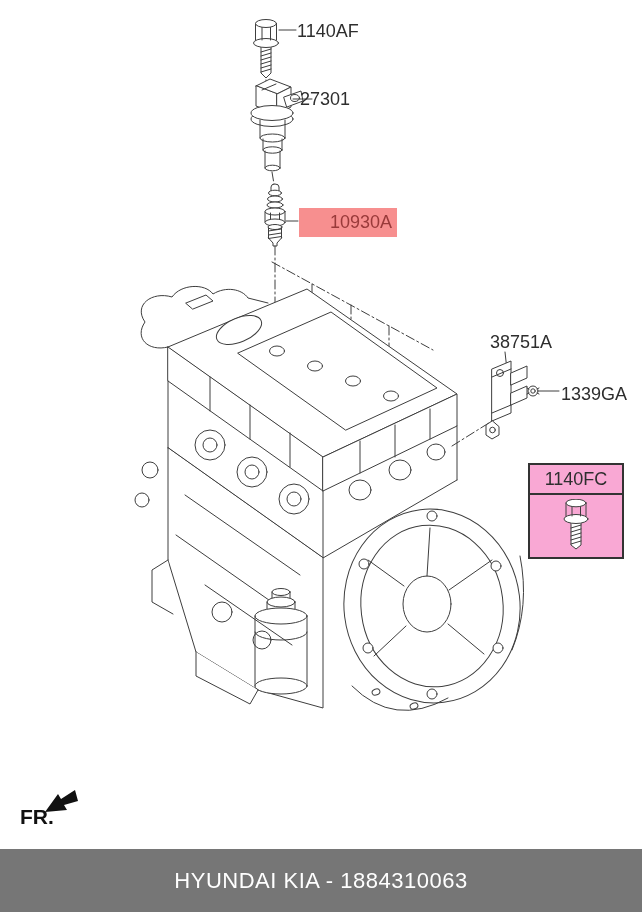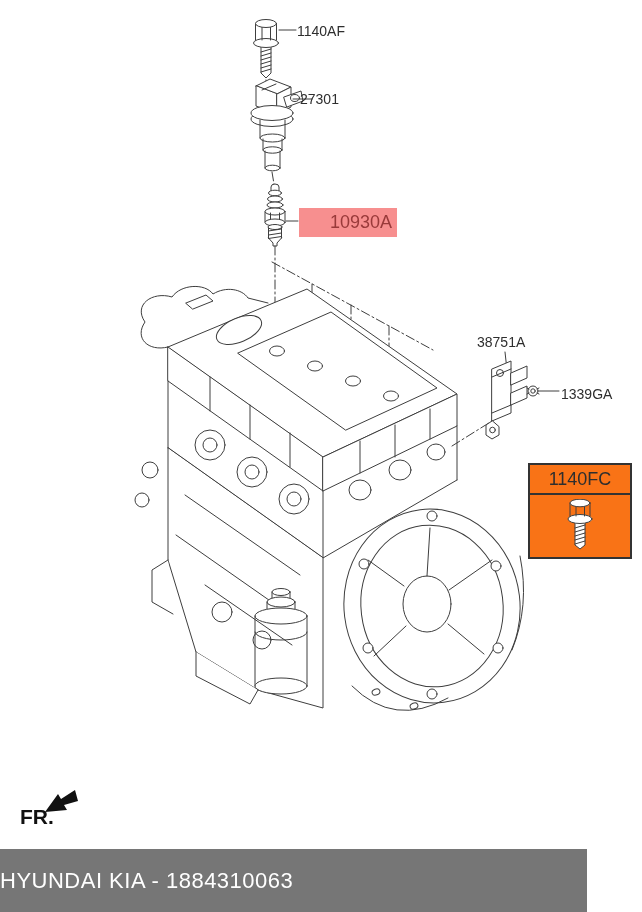--- a/index.html
+++ b/index.html
@@ -2,45 +2,45 @@
 <html><head>
 <meta charset="utf-8">
 <style>
   html,body{margin:0;padding:0;background:#ffffff;}
   #stage{
     position:relative;width:642px;height:912px;background:#ffffff;overflow:hidden;
     font-family:"Liberation Sans","DejaVu Sans",sans-serif;
   }
   #artwork{position:absolute;left:0;top:0;}
   .part-label{
-    position:absolute;font-size:14px;line-height:21px;color:#2e2e2e;
+    position:absolute;font-size:18px;line-height:21px;color:#2e2e2e;
     white-space:nowrap;
   }
   .part-highlight{
     position:absolute;left:299px;top:208px;width:72px;height:29px;
     display:flex;align-items:center;justify-content:center;
     font-size:18px;
     padding-left:26px;
   }
   .inset-box{
-    position:absolute;left:528px;top:463px;width:104px;height:96px;
-    border:2px solid #333;box-sizing:border-box;background:#f97316;
+    position:absolute;left:528px;top:463px;width:96px;height:96px;
+    border:2px solid #333;box-sizing:border-box;background:#f9a8d4;
   }
   .inset-title{
     height:30px;border-bottom:2px solid #333;box-sizing:border-box;
     display:flex;align-items:center;justify-content:center;
     font-size:18px;color:#2e2e2e;
   }
   .inset-body{height:62px;display:flex;align-items:center;justify-content:center;}
   .fr-label{
     position:absolute;left:20px;top:805px;font-size:21px;font-weight:600;color:#111;
   }
   #footer-bar{
-    position:absolute;left:0;top:849px;width:587px;height:63px;
-    display:flex;align-items:center;justify-content:flex-start;gap:49px;
+    position:absolute;left:0;top:849px;width:642px;height:63px;
+    display:flex;align-items:center;justify-content:center;gap:49px;
     font-size:22px;letter-spacing:0.5px;
   }
 </style>
 </head>
 <body>
 
 <div id="stage">
 
   <svg id="artwork" width="642" height="849" viewBox="0 0 642 849" fill="none" stroke="#3e3e3e" stroke-width="1" stroke-linejoin="round" stroke-linecap="round">
 
@@ -180,21 +180,21 @@
 
     <polygon points="45,812 58,794 61,799 75,790 78,801 64,805 67,810" fill="#111" stroke="none"></polygon>
   </svg>
 
   <div class="part-label" style="left:297px;top:21px;">1140AF</div>
 
   <div class="part-label" style="left:300px;top:89px;">27301</div>
 
   <div class="part-highlight" style="background: rgb(247, 143, 143); color: rgb(153, 58, 58);">10930A</div>
 
-  <div class="part-label" style="left:477px;top:332px;text-align:center;">38751A</div>
+  <div class="part-label" style="left:490px;top:332px;text-align:center;">38751A</div>
 
   <div class="part-label" style="left:561px;top:384px;">1339GA</div>
 
   <div class="inset-box">
     <div class="inset-title">1140FC</div>
     <div class="inset-body">
       <svg width="34" height="54" viewBox="0 0 34 54" fill="none" stroke="#3e3e3e" stroke-width="1" stroke-linejoin="round" stroke-linecap="round">
         <path d="M12,24 L12,46 L17,50 L22,46 L22,24" fill="#fff"></path>
         <path d="M12,29 L22,26 M12,33 L22,30 M12,37 L22,34 M12,41 L22,38 M12,45 L22,42"></path>
         <ellipse cx="17" cy="20" rx="12" ry="4.5" fill="#fff"></ellipse>

